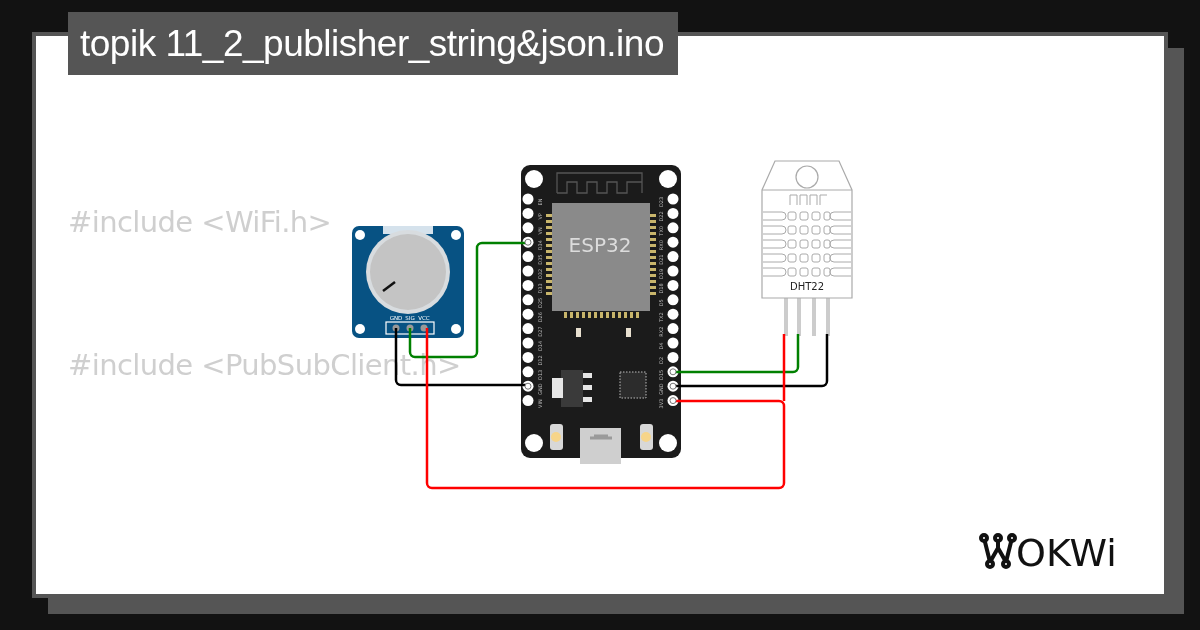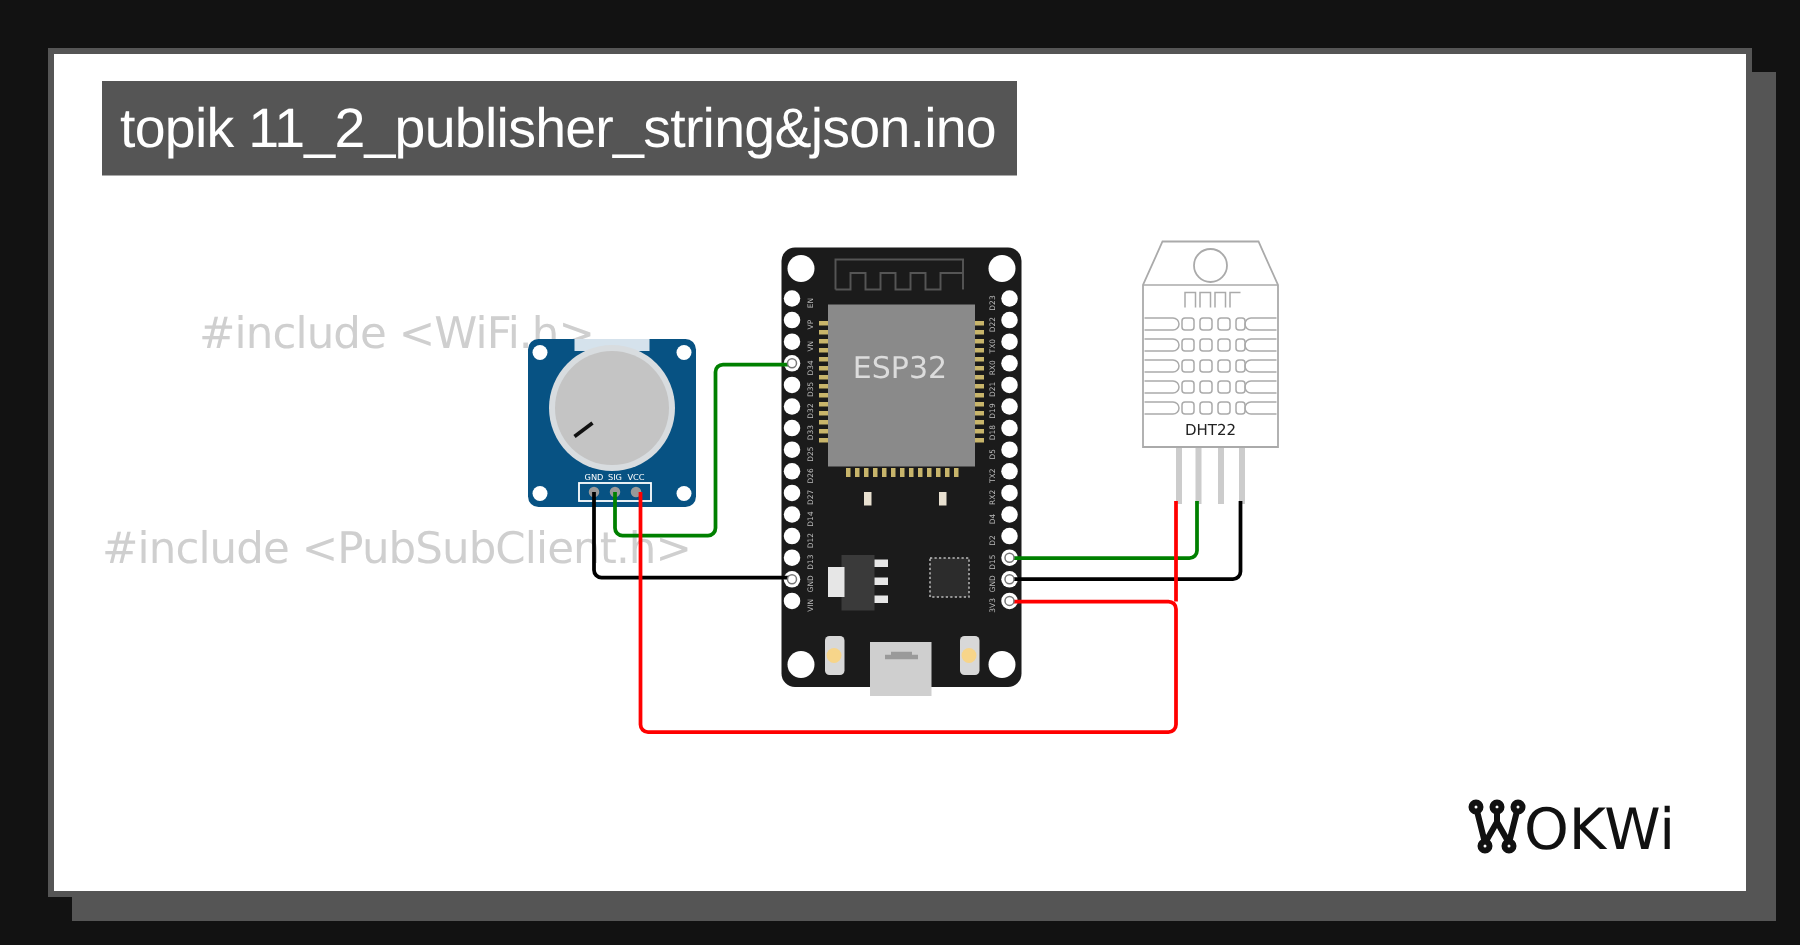--- a/index.html
+++ b/index.html
@@ -1,22 +1,22 @@
 <!DOCTYPE html>
 <html><head>
 <meta charset="utf-8">
 <style>
   html, body { margin:0; padding:0; }
   body { width:1200px; height:630px; background:#121212; position:relative; overflow:hidden; font-family:"DejaVu Sans", sans-serif; }
   .shadow { position:absolute; left:48px; top:48px; width:1136px; height:566px; background:#555555; }
   .frame { position:absolute; left:32px; top:32px; width:1136px; height:566px; background:#555555; }
   .canvas { position:absolute; left:36px; top:36px; width:1128px; height:558px; background:#ffffff; overflow:hidden; }
   .code { position:absolute; left:32px; top:68px; margin:0; color:#cfcfcf; font-family:"DejaVu Sans", sans-serif; font-size:29px; line-height:47.6px; white-space:pre; letter-spacing:-0.6px; }
-  .code .line { display:block; height:47.6px;text-align:center; }
-  .title { position:absolute; left:68px; top:12px; height:63px; padding:0 14px 0 12px; background:#555555; color:#ffffff; font-family:"Liberation Sans", sans-serif; font-size:37px; line-height:63px; letter-spacing:-0.5px; white-space:nowrap;margin-top:42px; }
+  .code .line { display:block; height:47.6px; }
+  .title { position:absolute; left:68px; top:12px; height:63px; padding:0 14px 0 12px; background:#555555; color:#ffffff; font-family:"Liberation Sans", sans-serif; font-size:37px; line-height:63px; letter-spacing:-0.5px; white-space:nowrap; }
   .diagram { position:absolute; left:0; top:0; width:1200px; height:630px; }
   .logo { position:absolute; left:976px; top:528px; }
 </style>
 </head>
 <body>
 
 <div class="shadow"></div>
 <div class="frame"></div>
 <div class="canvas">
   <div class="code">

